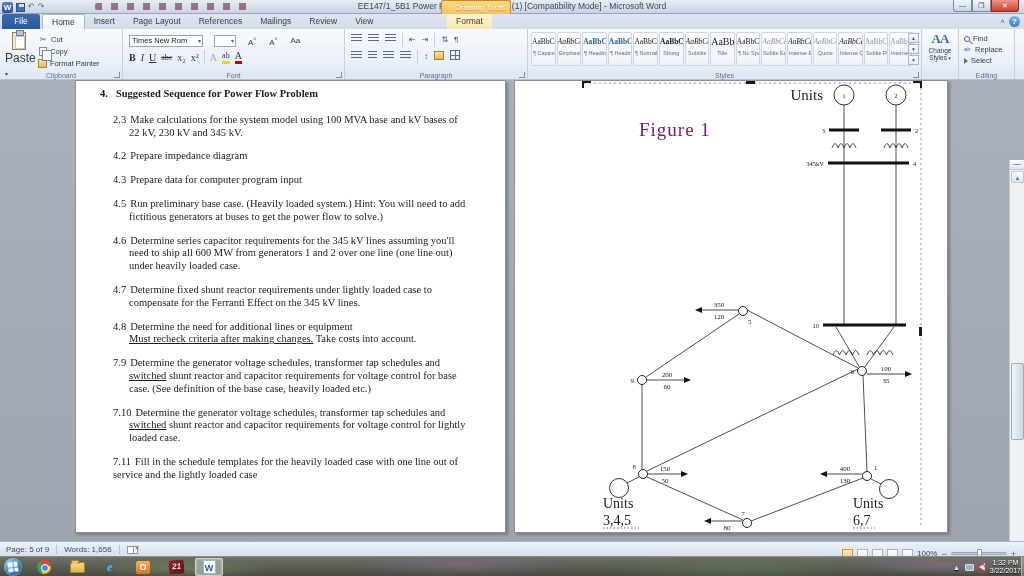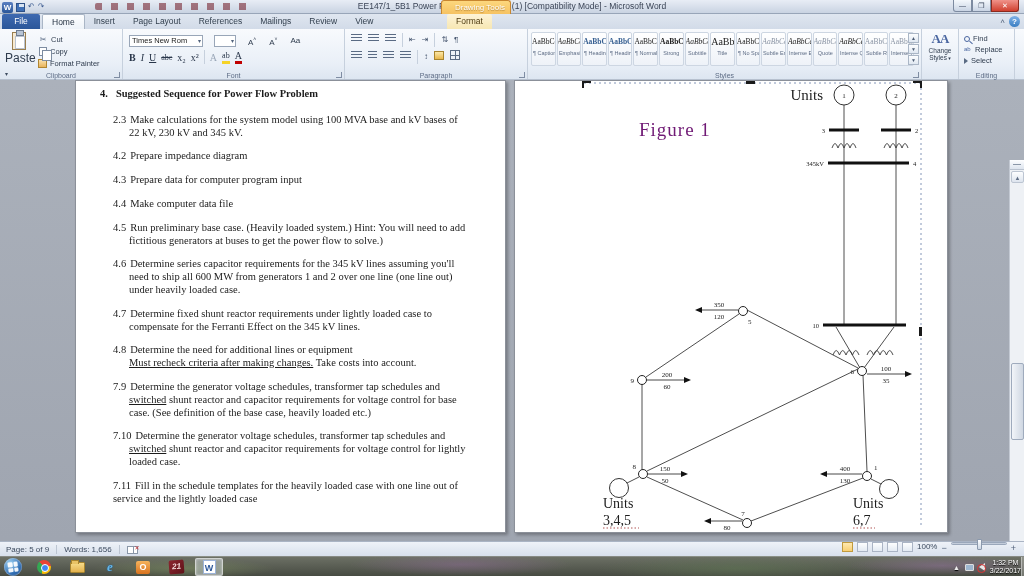--- a/index.html
+++ b/index.html
@@ -150,21 +150,21 @@
     border:1px solid #9fabbd;border-radius:2px;}
 
   
   .statusbar{position:absolute;left:0;top:541px;width:1024px;height:15px;
     background:linear-gradient(#eef2f8,#d8e0ec);border-top:1px solid #aab4c4;font-size:8px;color:#3c4a5e;}
   .sb-left{position:absolute;left:6px;top:0;display:flex;align-items:center;gap:7px;height:15px;}
   .sbsep{width:1px;height:9px;background:#bcc5d2;}
   .bookicon{width:11px;height:8px;background:#fff;border:1px solid #8a97a8;position:relative;}
   .bookicon:before{content:"";position:absolute;left:5px;top:0;bottom:0;width:1px;background:#8a97a8;}
   .bookicon:after{content:"✕";position:absolute;right:-3px;top:-3px;font-size:6px;color:#c33;}
-  .sb-right{position:absolute;right:8px;top:0;display:flex;gap:4px;height:23px;}
+  .sb-right{position:absolute;right:8px;top:0;display:flex;align-items:center;gap:4px;height:23px;}
   .vbtn{width:11px;height:10px;border:1px solid #aab4c4;background:linear-gradient(#fdfeff,#e3eaf3);}
   .vbtn.on{background:linear-gradient(#ffe9b0,#f8cf72);border-color:#c09a3e;}
   .zoomtrack{position:relative;width:56px;height:3px;background:#c3ccda;border:1px solid #9aa7ba;border-radius:2px;}
   .zoomtrack .notch{position:absolute;left:50%;top:-3px;width:1px;height:9px;background:#9aa7ba;}
   .zoomthumb{position:absolute;left:46%;top:-4px;width:5px;height:11px;background:linear-gradient(#fdfeff,#ccd6e4);
     border:1px solid #8b99ad;border-radius:1px;}
   .zsym{font-size:9px;color:#53637c;line-height:12px;}
 
   
   .taskbar{position:absolute;left:0;top:556px;width:1024px;height:20px;
@@ -417,21 +417,20 @@
   <div class="docarea">
 
     <div class="page page-left">
       <div class="doccontent">
         <div class="dochead">
           <span class="hnum">4.</span><span>Suggested Sequence for Power Flow Problem</span>
         </div>
         <div class="item"><span class="inum">2.3</span><span>Make calculations for the system model using 100 MVA base and kV bases of 22 kV, 230 kV and 345 kV.</span></div>
         <div class="item"><span class="inum">4.2</span><span>Prepare impedance diagram</span></div>
         <div class="item"><span class="inum">4.3</span><span>Prepare data for computer program input</span></div>
-        <div class="item"><span class="inum">4.4</span><span>Make computer data file</span></div>
         <div class="item"><span class="inum">4.5</span><span>Run preliminary base case.  (Heavily loaded system.)  Hint: You will need to add fictitious generators at buses to get the power flow to solve.)</span></div>
         <div class="item"><span class="inum">4.6</span><span>Determine series capacitor requirements for the 345 kV lines assuming you'll need to ship all 600 MW from generators 1 and 2 over one line (one line out) under heavily loaded case.</span></div>
         <div class="item"><span class="inum">4.7</span><span>Determine fixed shunt reactor requirements under lightly loaded case to compensate for the Ferranti Effect on the 345 kV lines.</span></div>
         <div class="item"><span class="inum">4.8</span><span>Determine the need for additional lines or equipment</span><br><span class="uline">Must recheck criteria after making changes.</span><span> Take costs into account.</span></div>
         <div class="item"><span class="inum">7.9</span><span>Determine the generator voltage schedules, transformer tap schedules and </span><span class="uline">switched</span><span> shunt reactor and capacitor requirements for voltage control for base case.  (See definition of the base case, heavily loaded etc.)</span></div>
         <div class="item"><span class="inum">7.10</span><span>Determine the generator voltage schedules, transformer tap schedules and </span><span class="uline">switched</span><span> shunt reactor and capacitor requirements for voltage control for lightly loaded case.</span></div>
         <div class="item noind"><span class="inum">7.11</span><span>Fill in the schedule templates for the heavily loaded case with one line out of service and the lightly loaded case</span></div>
       </div>
     </div>
 

